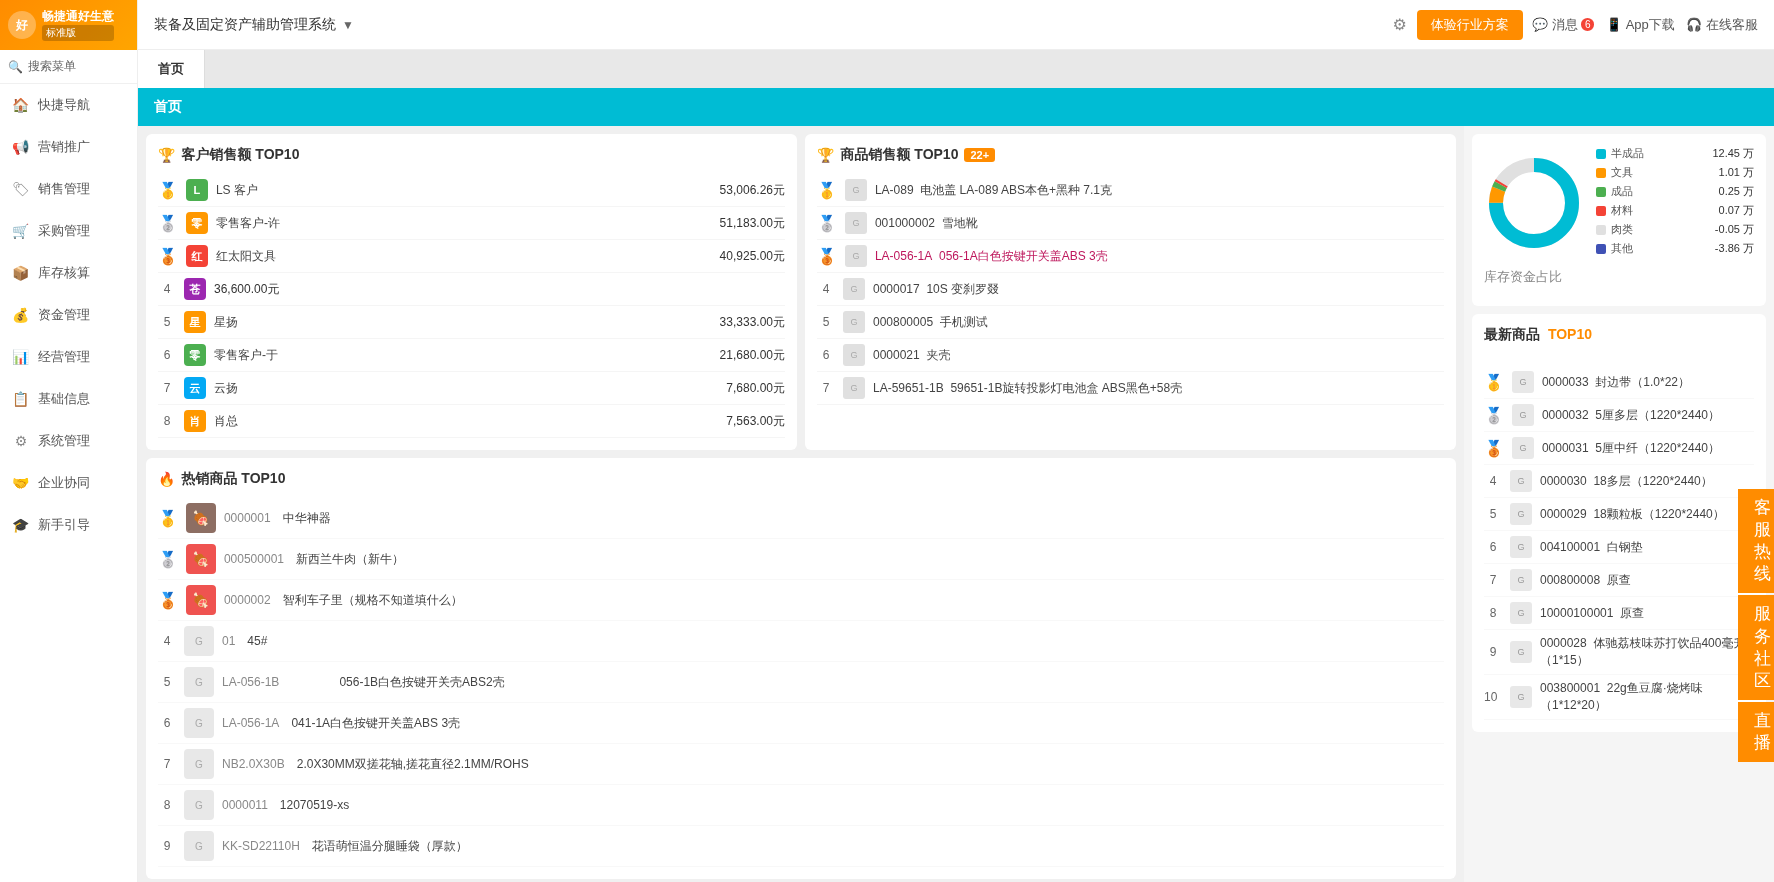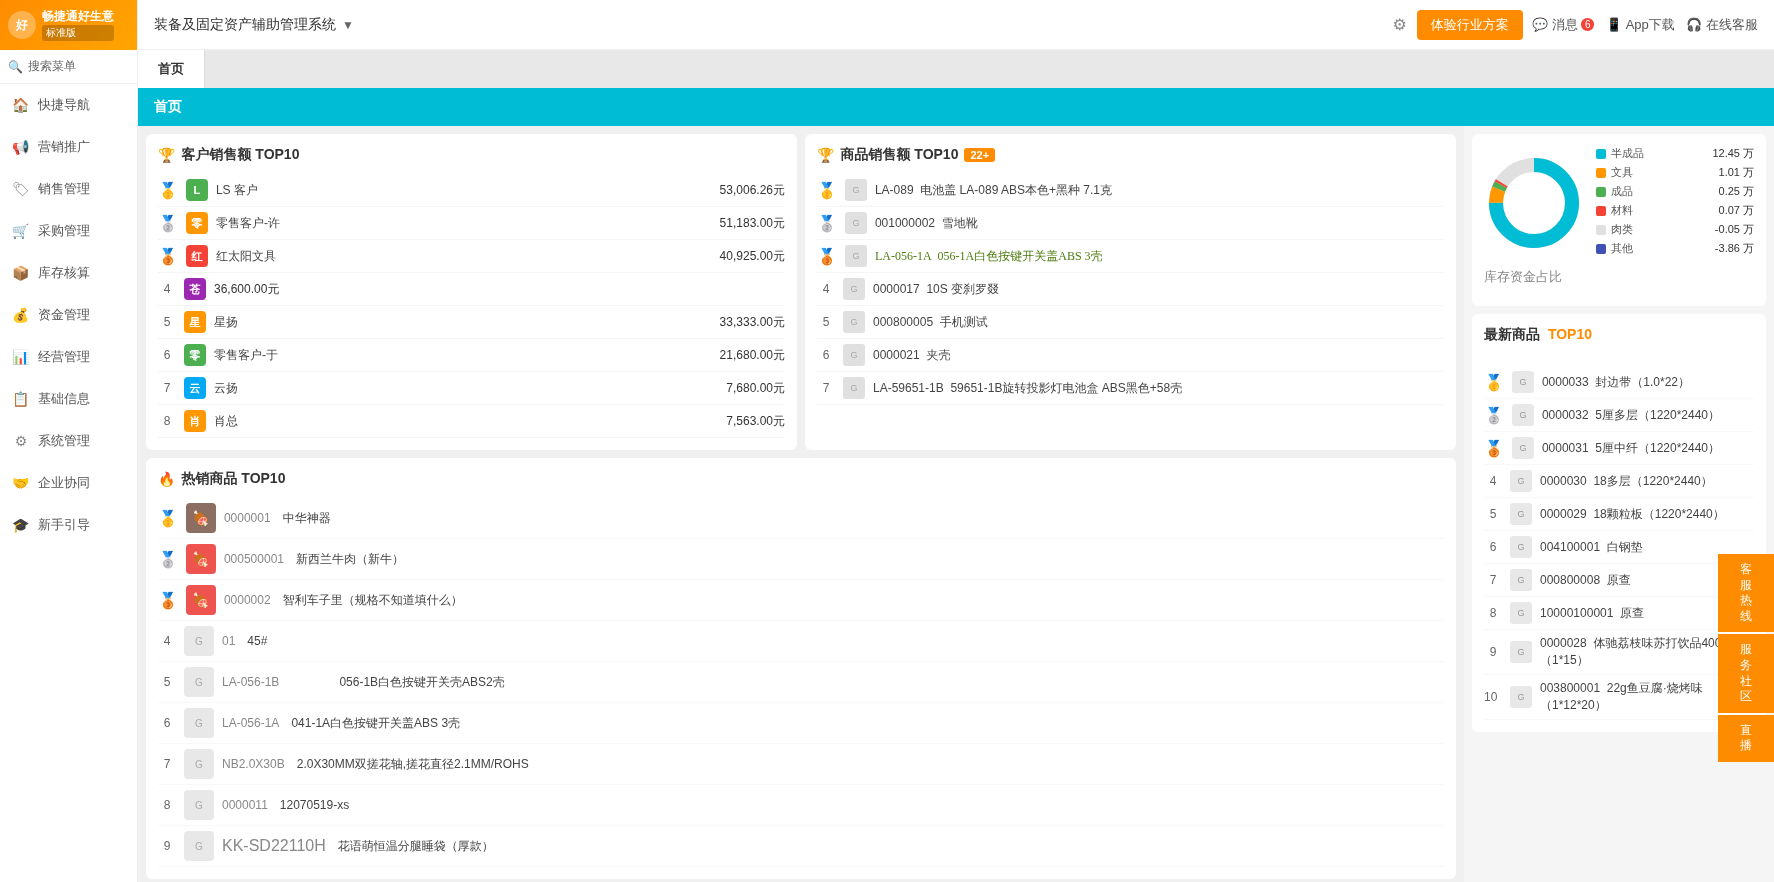--- a/index.html
+++ b/index.html
@@ -195,25 +195,25 @@
       position: fixed;
       right: 0;
       bottom: 120px;
       display: flex;
       flex-direction: column;
       gap: 2px;
     }
     .float-btn {
       background: #ff8c00;
       color: white;
-      padding: 8px 22px;
-      font-size: 12px;
+      padding: 8px 16px;
+      font-size: 17px;
       text-align: center;
       cursor: pointer;
-      width: 56px;
+      width: 36px;
       line-height: 1.3;
     }
 
     
     ::-webkit-scrollbar { width: 4px; }
     ::-webkit-scrollbar-thumb { background: #ccc; border-radius: 2px; }
 
     .teal-header {
       background: #00bcd4;
       color: white;
@@ -396,21 +396,21 @@
     <span class="rank-name" style="font-size:12px;color:#444;">LA-089&nbsp;&nbsp;电池盖 LA-089 ABS本色+黑种 7.1克</span>
   </div>
               <div class="rank-item">
     <span style="font-size:16px;">🥈</span>
     <div style="width:22px;height:22px;background:#e0e0e0;border-radius:3px;display:flex;align-items:center;justify-content:center;font-size:9px;color:#aaa;">G</div>
     <span class="rank-name" style="font-size:12px;color:#444;">001000002&nbsp;&nbsp;雪地靴</span>
   </div>
               <div class="rank-item">
     <span style="font-size:16px;">🥉</span>
     <div style="width:22px;height:22px;background:#e0e0e0;border-radius:3px;display:flex;align-items:center;justify-content:center;font-size:9px;color:#aaa;">G</div>
-    <span class="rank-name" style="font-size:12px;color:#4d7c0f;font-family:Liberation Serif, serif;">LA-056-1A&nbsp;&nbsp;056-1A白色按键开关盖ABS 3壳</span>
+    <span class="rank-name" style="font-size:12px;color:#be185d;">LA-056-1A&nbsp;&nbsp;056-1A白色按键开关盖ABS 3壳</span>
   </div>
               <div class="rank-item">
     <span style="width:18px;text-align:center;color:#666;font-size:12px;">4</span>
     <div style="width:22px;height:22px;background:#e0e0e0;border-radius:3px;display:flex;align-items:center;justify-content:center;font-size:9px;color:#aaa;">G</div>
     <span class="rank-name" style="font-size:12px;color:#444;">0000017&nbsp;&nbsp;10S 变刹罗叕</span>
   </div>
               <div class="rank-item">
     <span style="width:18px;text-align:center;color:#666;font-size:12px;">5</span>
     <div style="width:22px;height:22px;background:#e0e0e0;border-radius:3px;display:flex;align-items:center;justify-content:center;font-size:9px;color:#aaa;">G</div>
     <span class="rank-name" style="font-size:12px;color:#444;">000800005&nbsp;&nbsp;手机测试</span>
@@ -479,21 +479,21 @@
   </div>
             <div class="product-list-item">
     <span style="width:18px;text-align:center;color:#666;font-size:12px;">8</span>
     <div style="width:30px;height:30px;border-radius:4px;background:#e8e8e8;display:flex;align-items:center;justify-content:center;font-size:10px;color:#aaa;">G</div>
     <span style="font-size:12px;color:#888;margin-right:4px;">0000011</span>
     <span style="font-size:12px;color:#444;">12070519-xs</span>
   </div>
             <div class="product-list-item">
     <span style="width:18px;text-align:center;color:#666;font-size:12px;">9</span>
     <div style="width:30px;height:30px;border-radius:4px;background:#e8e8e8;display:flex;align-items:center;justify-content:center;font-size:10px;color:#aaa;">G</div>
-    <span style="font-size:16px;color:#888;margin-right:4px;">KK-SD22110H</span>
+    <span style="font-size:12px;color:#888;margin-right:4px;">KK-SD22110H</span>
     <span style="font-size:12px;color:#444;">花语萌恒温分腿睡袋（厚款）</span>
   </div>
           </div>
       </div>
 
     </div>
 
     <div class="right-col">
 
 

